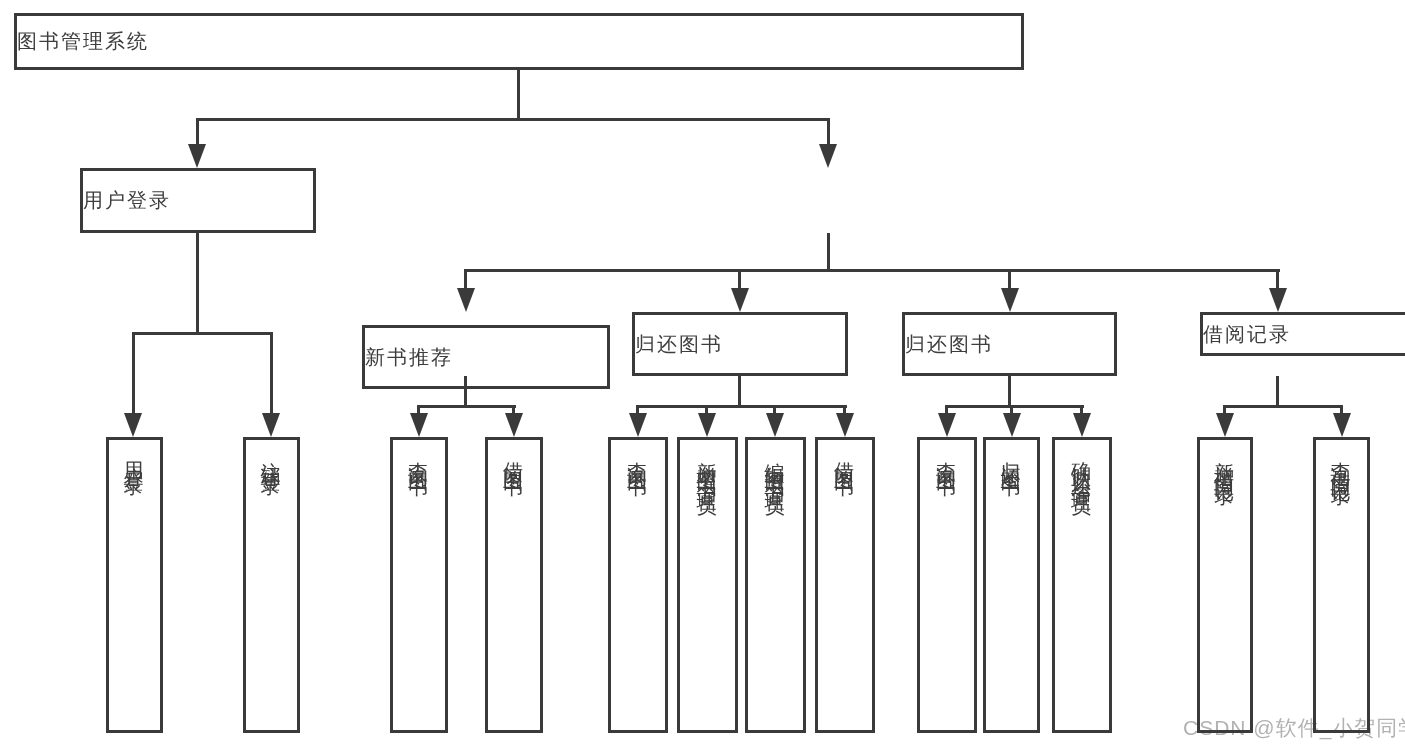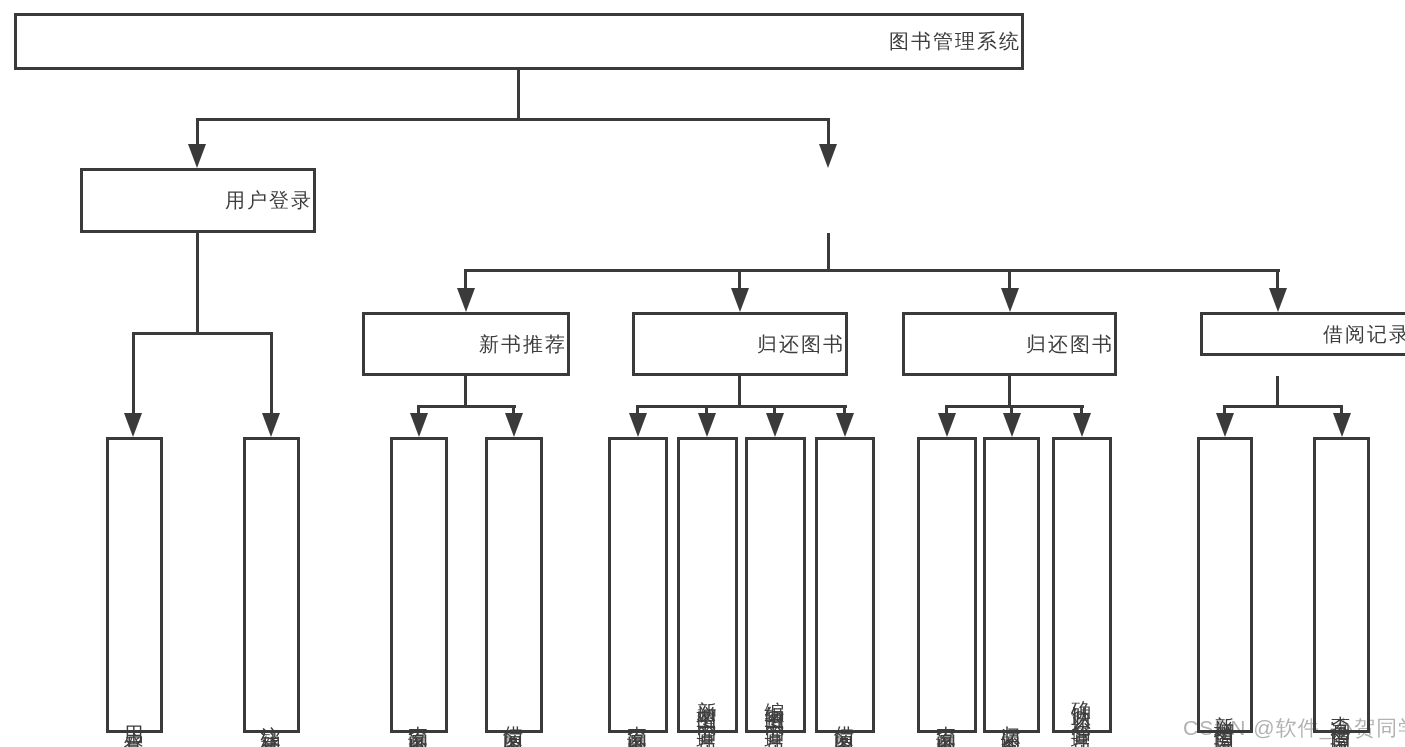--- a/index.html
+++ b/index.html
@@ -12,21 +12,21 @@
     font-family: "Liberation Sans", sans-serif;
     color: #383838;
   }
   .node {
     position: absolute;
     box-sizing: border-box;
     border: 3px solid #3a3a3a;
     background: #ffffff;
     display: flex;
     align-items: center;
-    justify-content: flex-end;
+    justify-content: flex-start;
     color: #3d3d3d;
   }
   .h-node { font-size: 20px; letter-spacing: 2px; }
   .v-node {
     writing-mode: vertical-rl;
     text-orientation: mixed;
     font-size: 20px;
     letter-spacing: 14px;
     padding-top: 6px;
   }
@@ -55,21 +55,21 @@
 <div class="canvas">
 
   <div class="node h-node" style="left:14px; top:13px; width:1010px; height:57px;">
     <span>图书管理系统</span>
   </div>
 
   <div class="node h-node" style="left:80px; top:168px; width:236px; height:65px;">
     <span>用户登录</span>
   </div>
 
-  <div class="node h-node" style="left:362px; top:312px; width:208px; height:64px;padding-left:20px;">
+  <div class="node h-node" style="left:362px; top:325px; width:248px; height:64px;">
     <span>新书推荐</span>
   </div>
   <div class="node h-node" style="left:632px; top:312px; width:216px; height:64px;">
     <span>归还图书</span>
   </div>
   <div class="node h-node" style="left:902px; top:312px; width:215px; height:64px;">
     <span>归还图书</span>
   </div>
   <div class="node h-node" style="left:1171px; top:312px; width:214px; height:44px;margin-left:29px;">
     <span>借阅记录</span>

